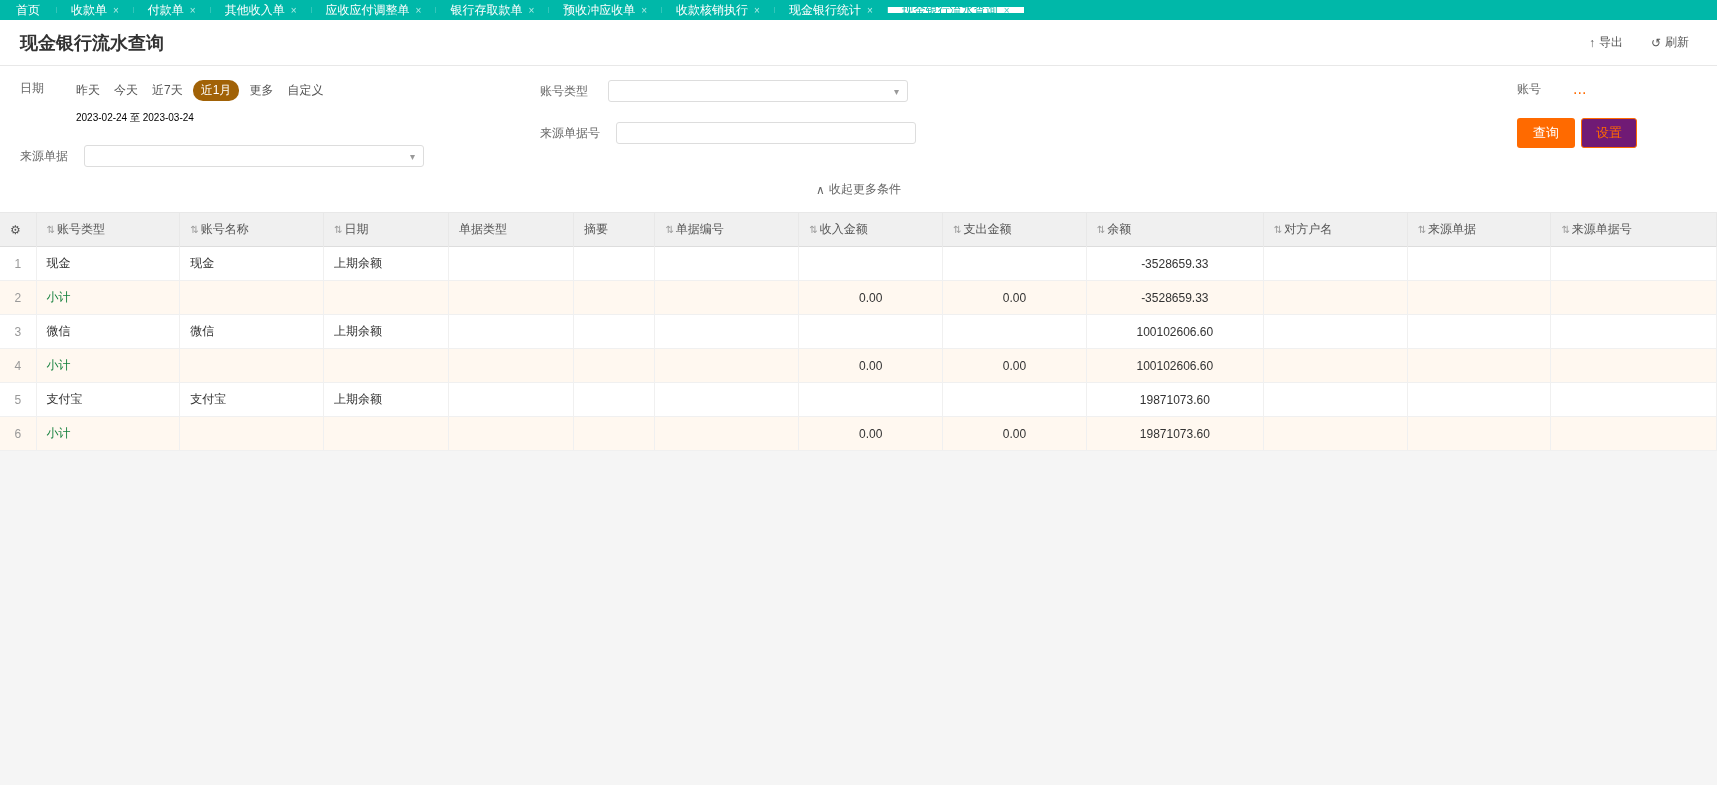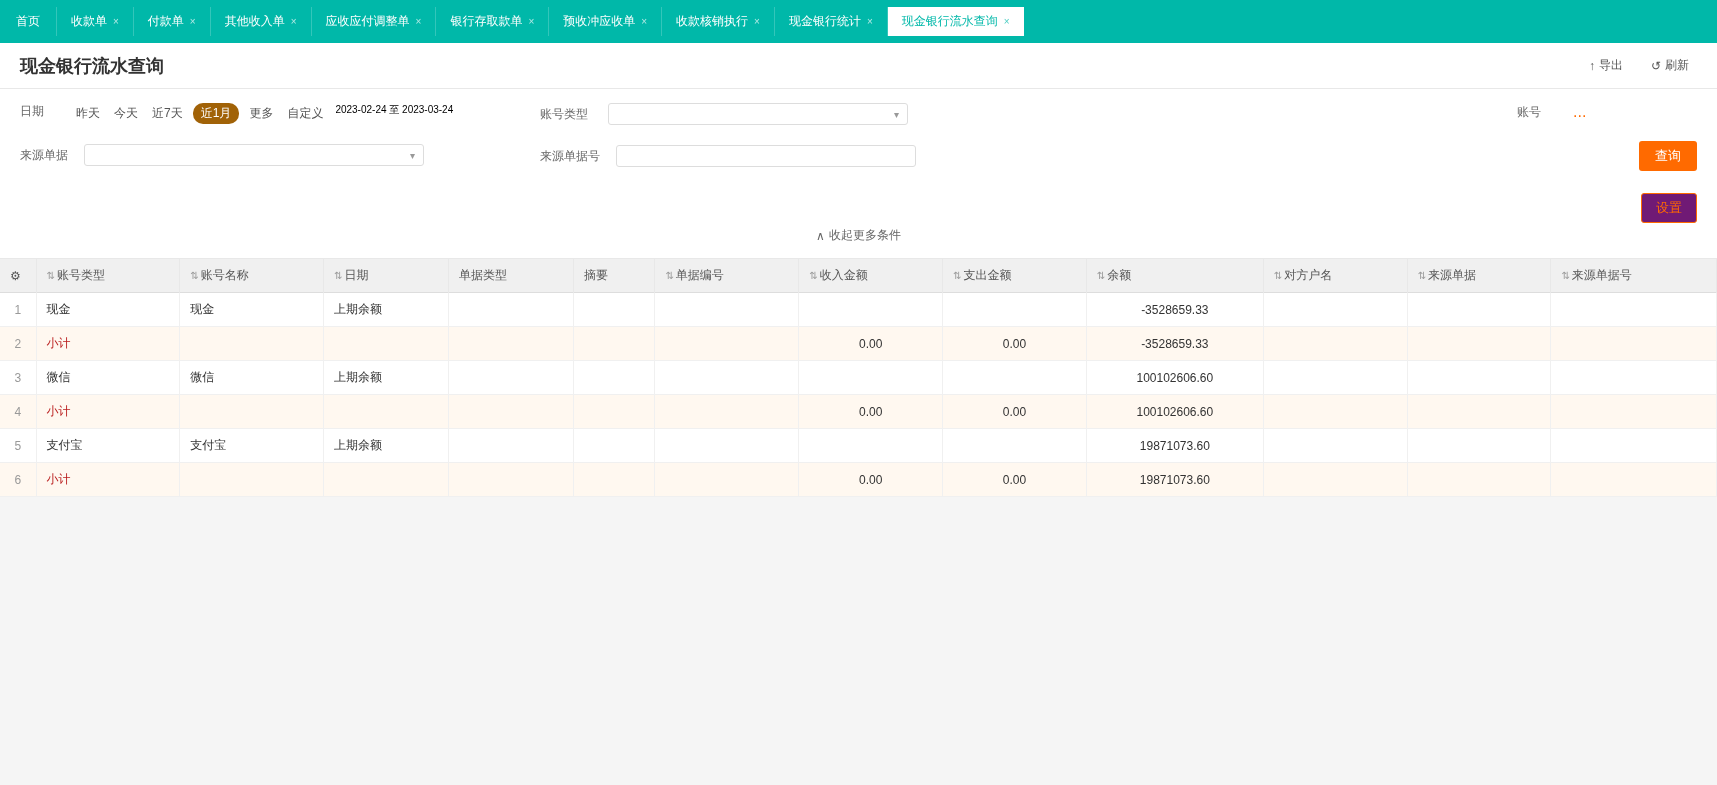--- a/index.html
+++ b/index.html
@@ -3,21 +3,21 @@
   <meta charset="utf-8">
   <style>
     * { box-sizing: border-box; margin: 0; padding: 0; }
     body { font-family: 'Microsoft YaHei', Arial, sans-serif; font-size: 12px; background: #f5f5f5; color: #333; }
 
     
     .top-nav {
       display: flex;
       align-items: center;
       background: #00b8a9;
-      height: 43px;
+      height: 20px;
       padding: 7px 0;
       overflow: hidden;
     }
     .nav-item {
       display: flex;
       align-items: center;
       padding: 0 14px;
       height: 100%;
       color: #fff;
       font-size: 12px;
@@ -210,21 +210,21 @@
     }
     tbody tr.subtotal {
       background: #fff8f0;
     }
     tbody td {
       padding: 8px 10px;
       color: #333;
       border-right: 1px solid #f0f0f0;
       white-space: nowrap;
     }
-    .td-orange { color: #b91c1c; }
+    .td-orange { color: #15803d; }
     .td-num { text-align: center; }
     .td-center { text-align: center; }
     .row-num { color: #999; }
   </style>
 </head>
 <body>
 
 <nav class="top-nav">
   <div class="nav-item">
     <span>首页</span>
@@ -281,21 +281,21 @@
   </div>
 </div>
 
 <div class="filter-area">
   <div style="display:flex; align-items:flex-start; gap:20px;">
 
     <div style="display:flex; flex-direction:column; gap:10px; min-width:500px;">
 
       <div class="filter-row" style="align-items:flex-start;">
         <span class="filter-label">日期</span>
-        <div style="display:flex; flex-direction:row; gap:4px;">
+        <div style="display:flex; flex-direction:column; gap:10px;">
           <div class="date-shortcuts">
             <span class="date-shortcut">昨天</span>
             <span class="date-shortcut">今天</span>
             <span class="date-shortcut">近7天</span>
             <span class="date-shortcut active">近1月</span>
             <span class="date-shortcut">更多</span>
             <span class="date-shortcut">自定义</span>
           </div>
           <span class="date-range">2023-02-24 至 2023-03-24</span>
         </div>
@@ -326,21 +326,21 @@
       </div>
     </div>
 
     <div style="display:flex; flex-direction:column; gap:10px; min-width:180px;">
 
       <div class="filter-row">
         <span class="filter-label">账号</span>
         <span class="filter-dots">...</span>
       </div>
 
-      <div style="display:flex; flex-direction:column; gap:22px; align-items:flex-end;">
+      <div style="display:flex; flex-direction:row; gap:6px; align-items:flex-end;">
         <button class="btn-query">查询</button>
         <button class="btn-settings">设置</button>
       </div>
     </div>
   </div>
 
   <div class="collapse-bar">
     <span>∧</span>
     <span>收起更多条件</span>
   </div>

